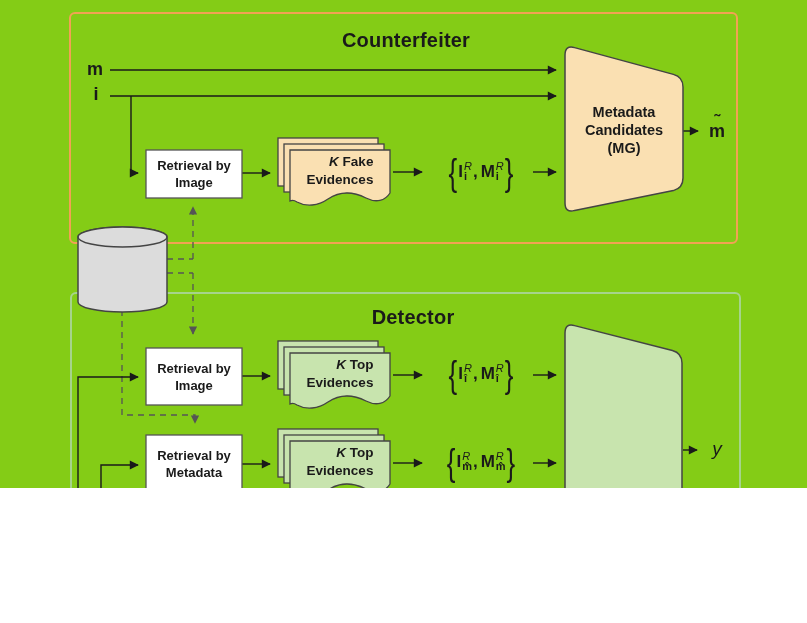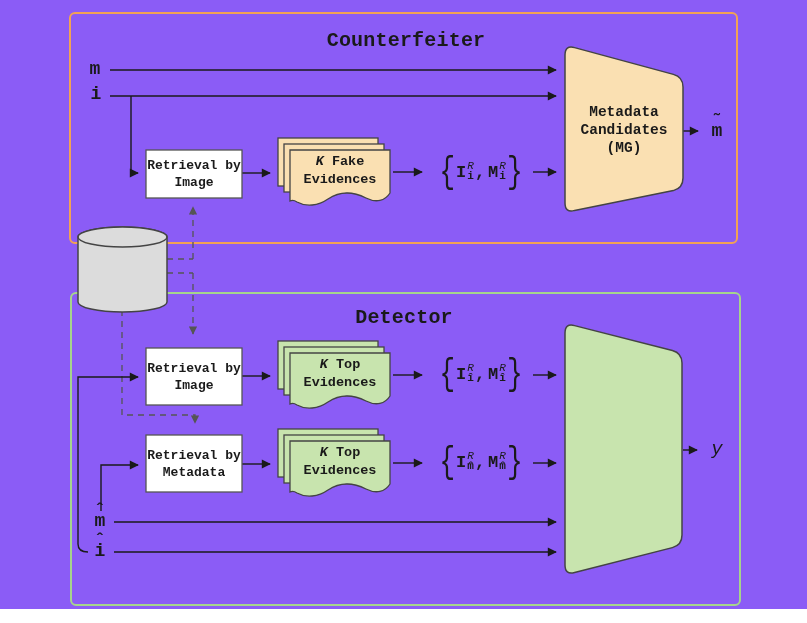--- a/index.html
+++ b/index.html
@@ -1,35 +1,35 @@
 <!DOCTYPE html>
 <html><head>
 <meta charset="utf-8">
 <style>
   html,body{margin:0;padding:0;background:#fff;}
   #canvas{
     position:relative;
-    width:807px;height:609px;
-    background:#8b5cf6;
-    font-family:Liberation Mono, monospace;
+    width:807px;height:488px;
+    background:#84cc16;
+    font-family:Liberation Sans, sans-serif;
     color:#1a1a1a;
     overflow:hidden;
   }
   #wires{position:absolute;left:0;top:0;}
   .lbl{
     position:absolute;
     transform:translate(-50%,-50%);
     white-space:nowrap;
     text-align:center;
     color:#1a1a1a;
   }
   .title{font-size:20px;font-weight:bold;letter-spacing:.2px;}
   .boxtext{font-size:13px;font-weight:600;line-height:17px;}
   .trapztext{font-size:14.5px;font-weight:bold;line-height:18px;}
-  .stacktext{font-size:13.5px;font-weight:600;line-height:17.5px;}
+  .stacktext{font-size:13.5px;font-weight:600;line-height:17.5px;text-align:right;}
   .dbtext{font-size:13.5px;font-weight:bold;line-height:18px;}
   .mathvar{font-size:18px;font-weight:bold;}
   .ital{font-style:italic;font-weight:600;}
   .yout{font-size:19px;font-style:italic;font-weight:normal;}
   
   .acc{position:relative;display:inline-block;}
   .acc .accent{
     position:absolute;left:50%;top:-0.52em;
     transform:translateX(-50%);
     font-size:0.95em;font-weight:bold;line-height:1;
@@ -134,21 +134,21 @@
         <rect x="284" y="435" width="100" height="48"></rect>
         <path d="M290,441 H390 V484 C385,492 376,494 366,489 C352,482 340,482 328,490 C318,497 306,498 297,493 C294,491 292,491 290,492 Z"></path>
       </g>
     </g>
 
     <path d="M565,55 Q565,45 574.6,47.6 L673.4,74.4 Q683,77 683,87 L683,178 Q683,188 673.4,190.6 L574.6,210.4 Q565,213 565,203 Z" stroke="#444" stroke-width="1.5" fill="#FAE0B2"></path>
     <path d="M565,333 Q565,323 574.6,325.6 L672.4,350.4 Q682,353 682,363 L682,535 Q682,545 672.4,547.6 L574.6,572.4 Q565,575 565,565 Z" stroke="#444" stroke-width="1.5" fill="#C8E4AE"></path>
   </svg>
 
   <div class="lbl title" style="left:406px;top:40px">Counterfeiter</div>
-  <div class="lbl title" style="left:404px;top:317px">Detector</div>
+  <div class="lbl title" style="left:413px;top:317px">Detector</div>
 
   <div class="lbl mathvar" style="left:95px;top:69px">m</div>
   <div class="lbl mathvar" style="left:96px;top:94px">i</div>
 
   <div class="lbl boxtext" style="left:194px;top:174px">
     <div>Retrieval by</div>
     <div>Image</div>
   </div>
 
   <div class="lbl stacktext" style="left:340px;top:170px">

